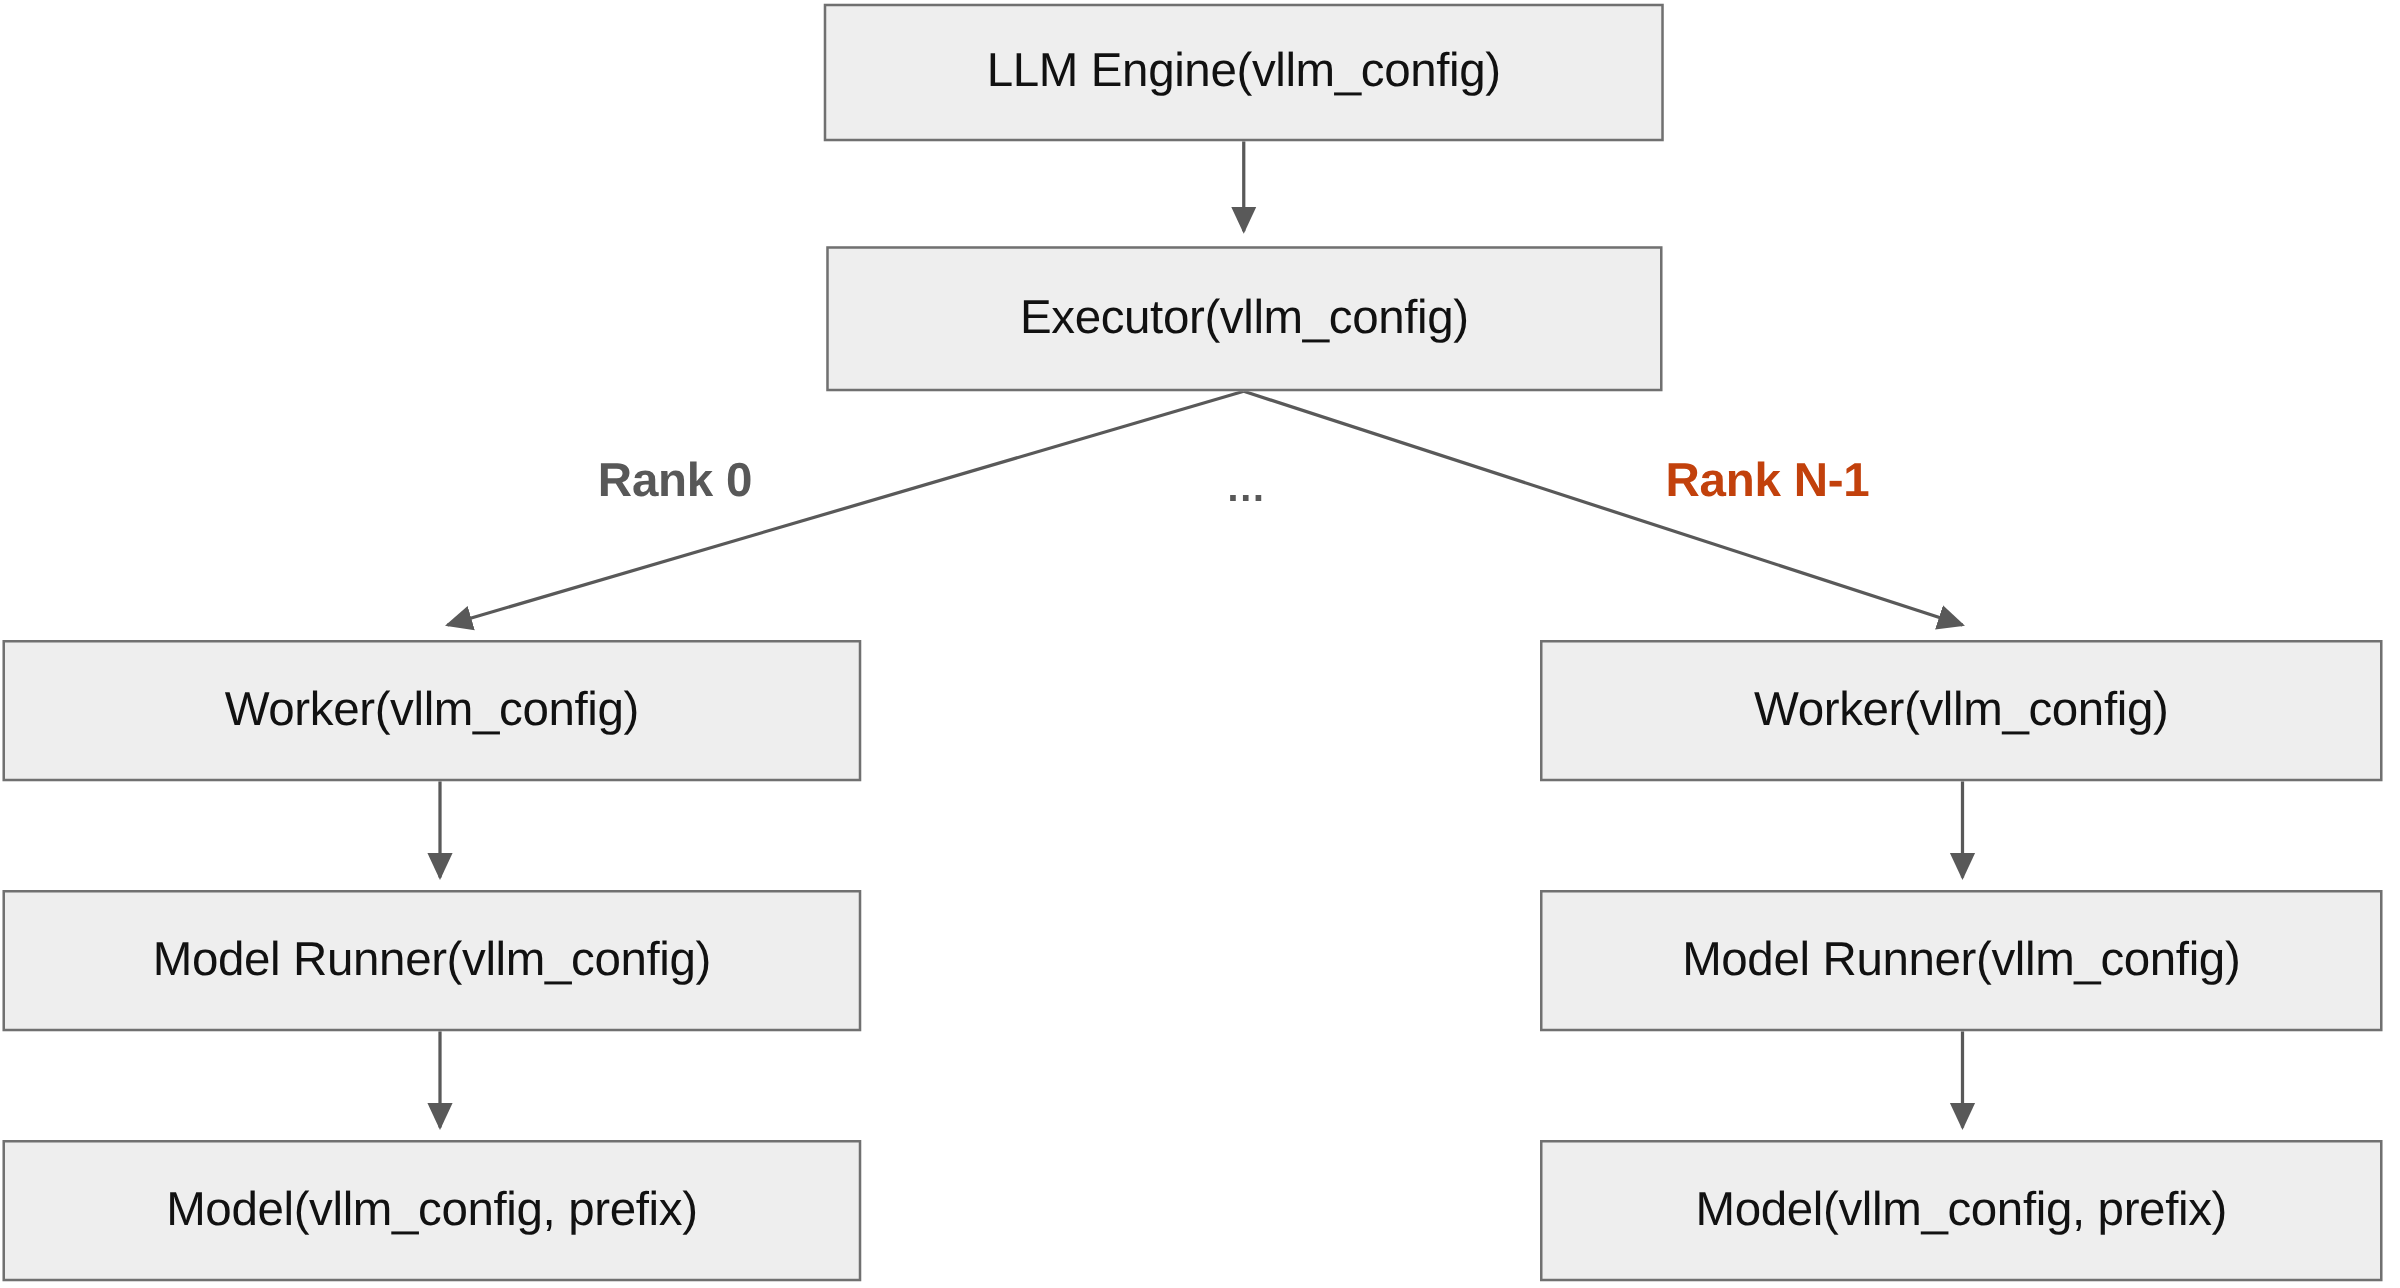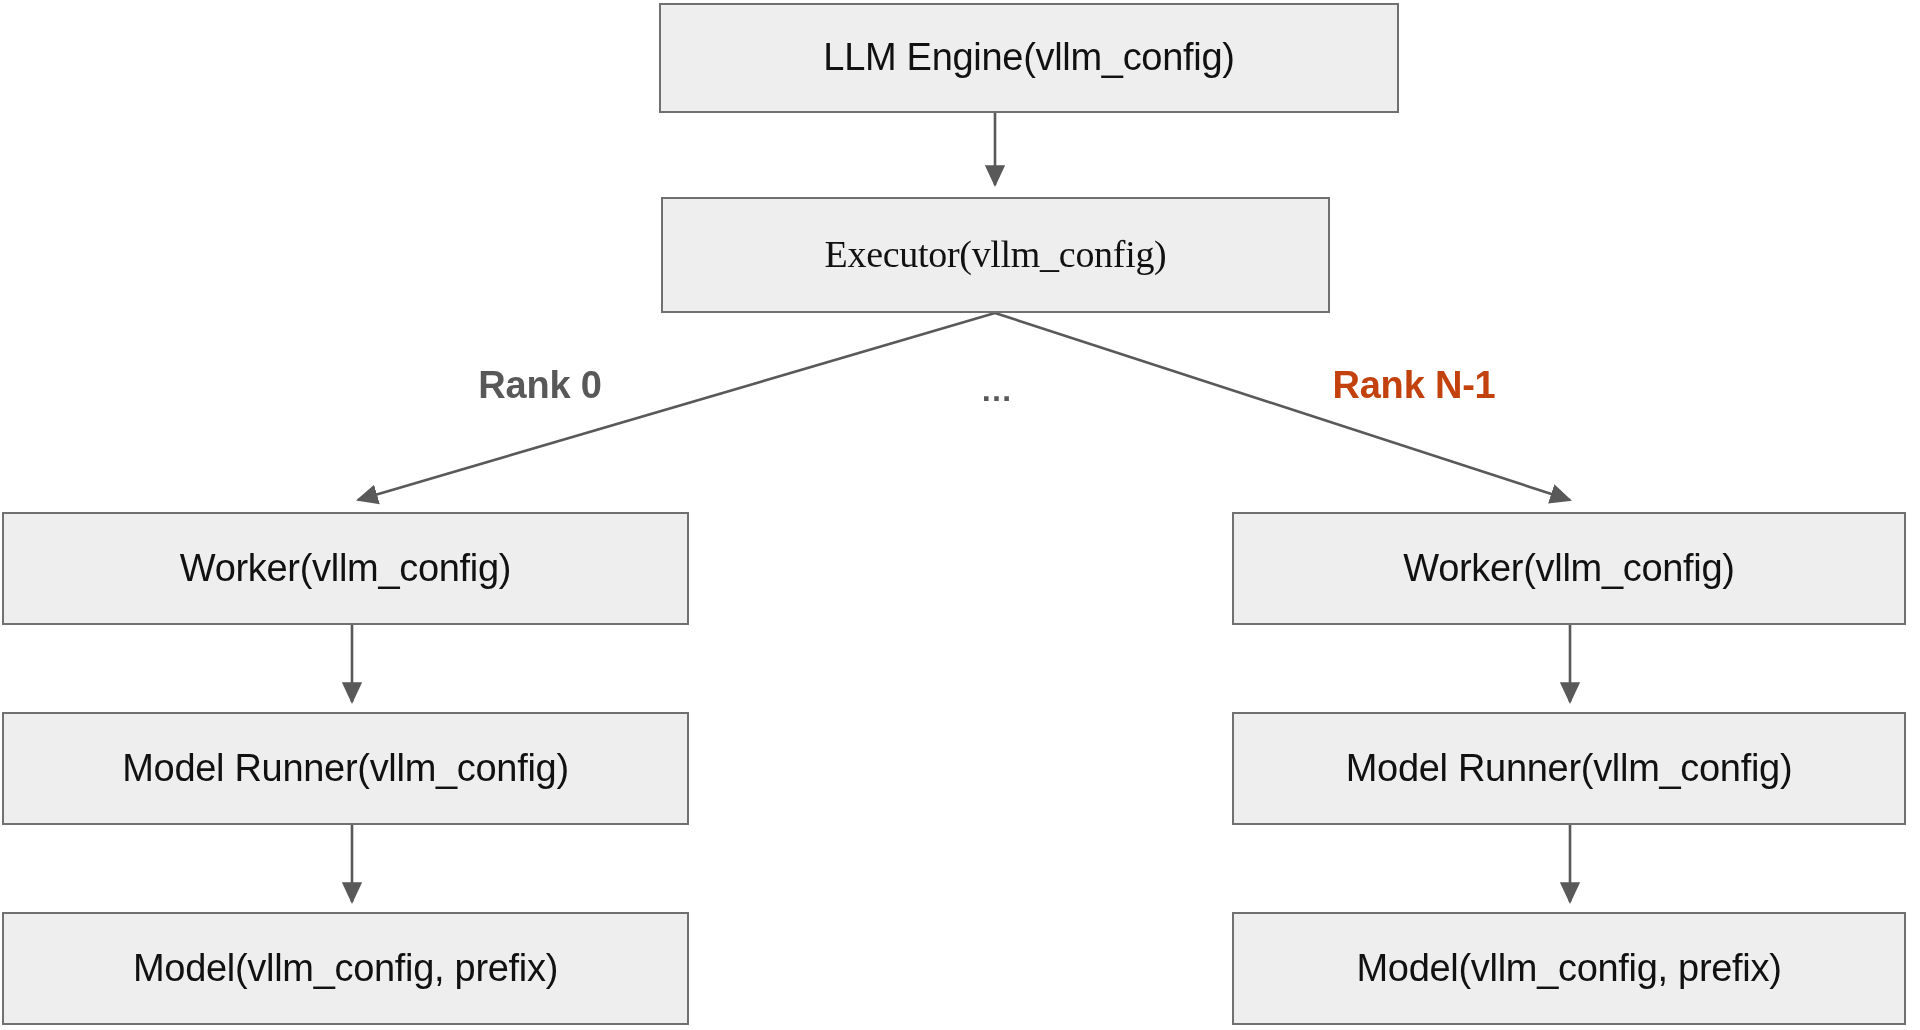--- a/index.html
+++ b/index.html
@@ -100,25 +100,25 @@
 
     <g>
       <line x1="1570" y1="625" x2="1570" y2="702" stroke="#595959" stroke-width="2.6" marker-end="url(#arrowhead)"></line>
     </g>
 
     <g>
       <line x1="1570" y1="825" x2="1570" y2="902" stroke="#595959" stroke-width="2.6" marker-end="url(#arrowhead)"></line>
     </g>
   </svg>
 
-  <div class="node" id="n-llm_engine" style="left: 659px; top: 3px; width: 740px; height: 110px; background: rgb(238, 238, 238); border-color: rgb(112, 112, 112);">
+  <div class="node" id="n-llm_engine" style="left: 659px; top: 3px; width: 672px; height: 110px; background: rgb(238, 238, 238); border-color: rgb(112, 112, 112);">
       <span>LLM Engine(vllm_config)</span>
     </div>
 
-  <div class="node" id="n-executor" style="left: 661px; top: 197px; width: 669px; height: 116px; background: rgb(238, 238, 238); border-color: rgb(112, 112, 112); font-family: Liberation Serif, serif;">
+  <div class="node" id="n-executor" style="left: 661px; top: 197px; width: 669px; height: 116px; background: rgb(238, 238, 238); border-color: rgb(112, 112, 112);">
       <span>Executor(vllm_config)</span>
     </div>
 
   <div class="node" id="n-worker_0" style="left: 2px; top: 512px; width: 687px; height: 113px; background: rgb(238, 238, 238); border-color: rgb(112, 112, 112);">
       <span>Worker(vllm_config)</span>
     </div>
 
   <div class="node" id="n-model_runner_0" style="left: 2px; top: 712px; width: 687px; height: 113px; background: rgb(238, 238, 238); border-color: rgb(112, 112, 112);">
       <span>Model Runner(vllm_config)</span>
     </div>

